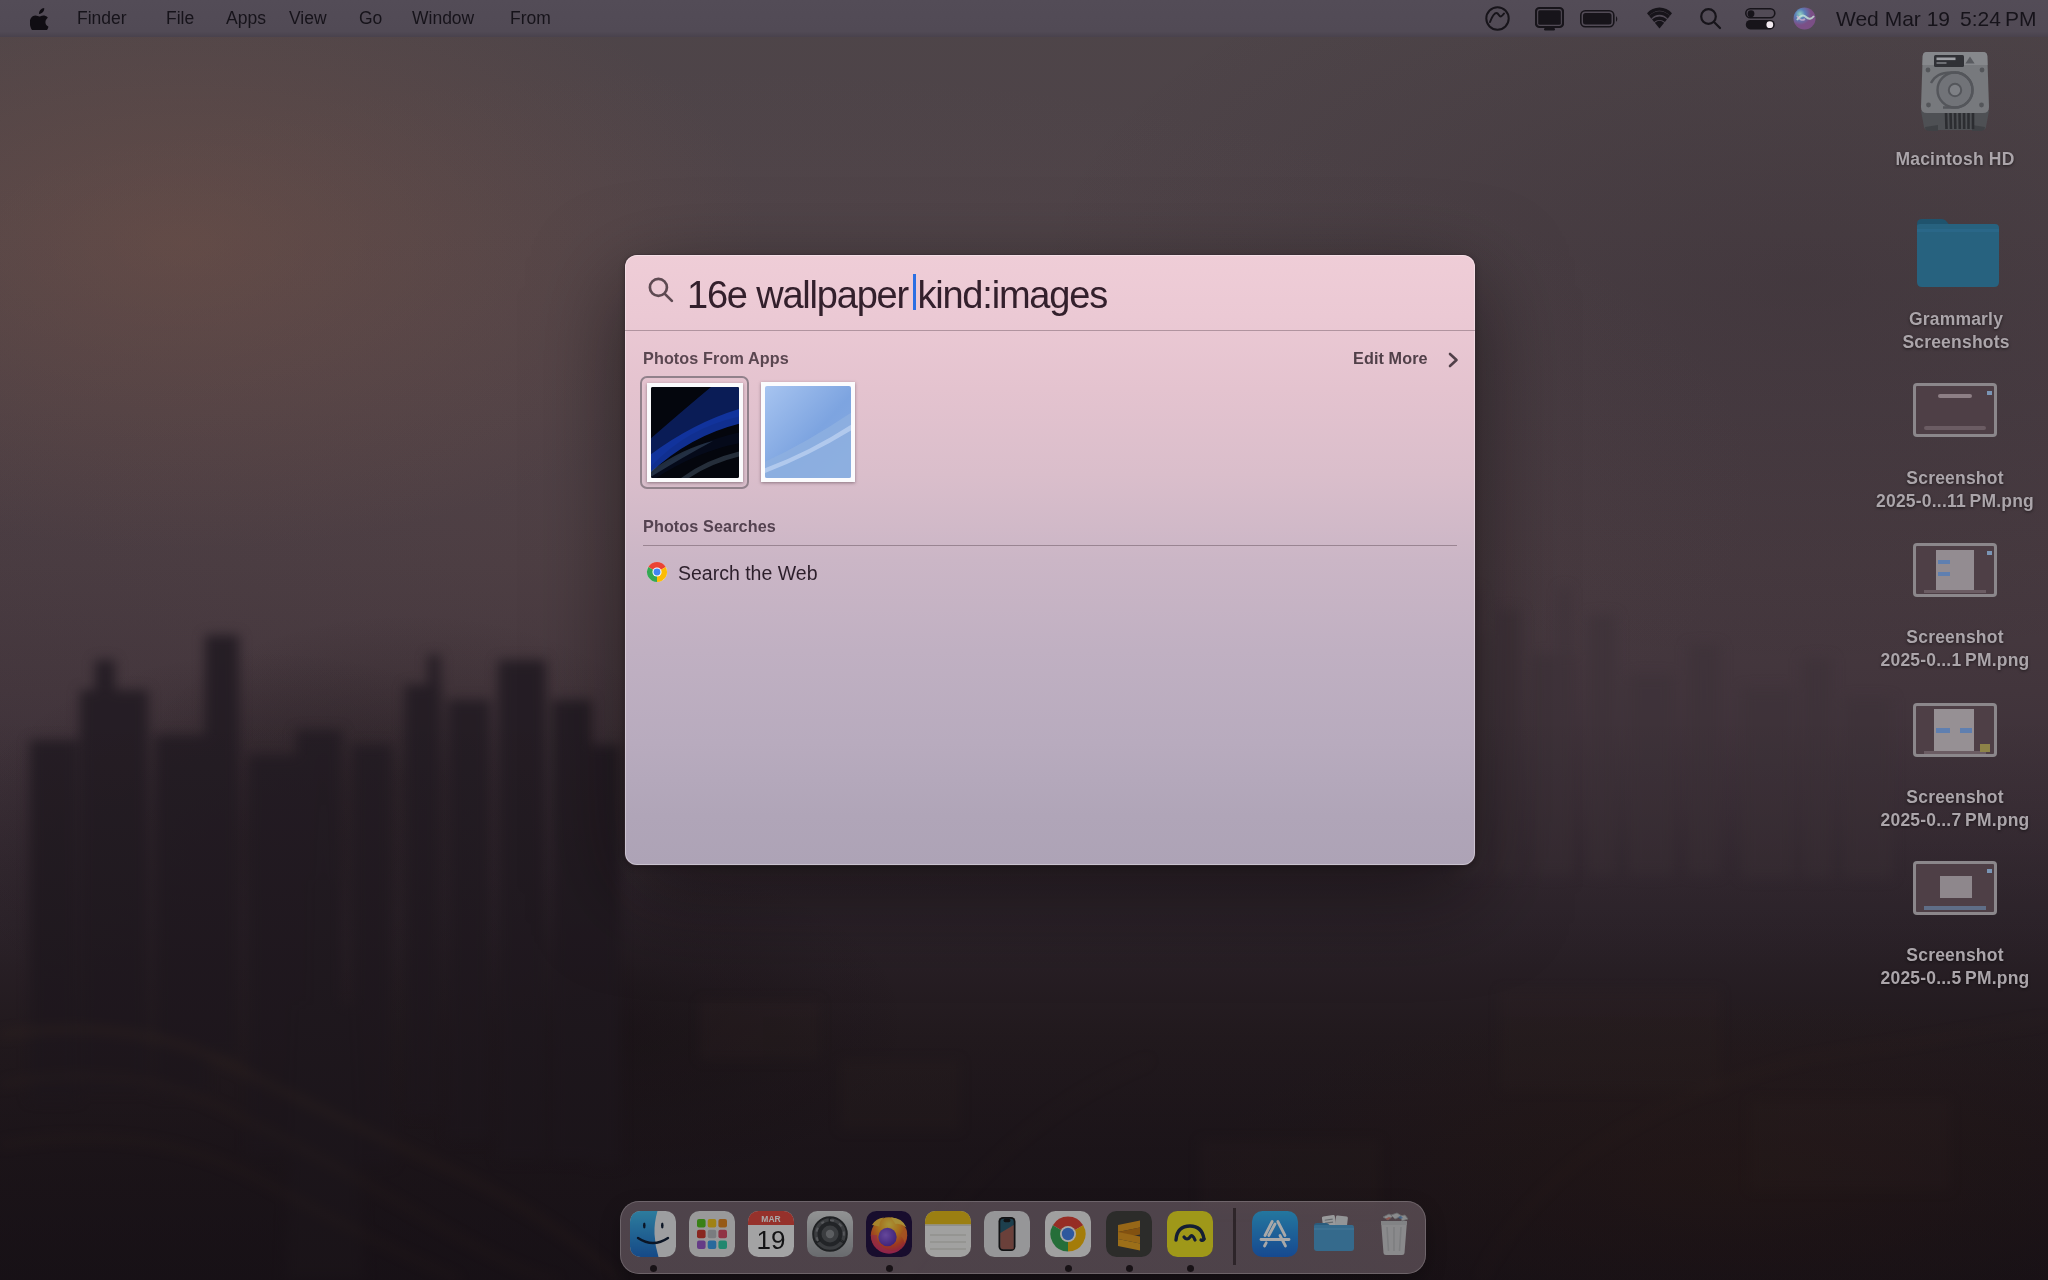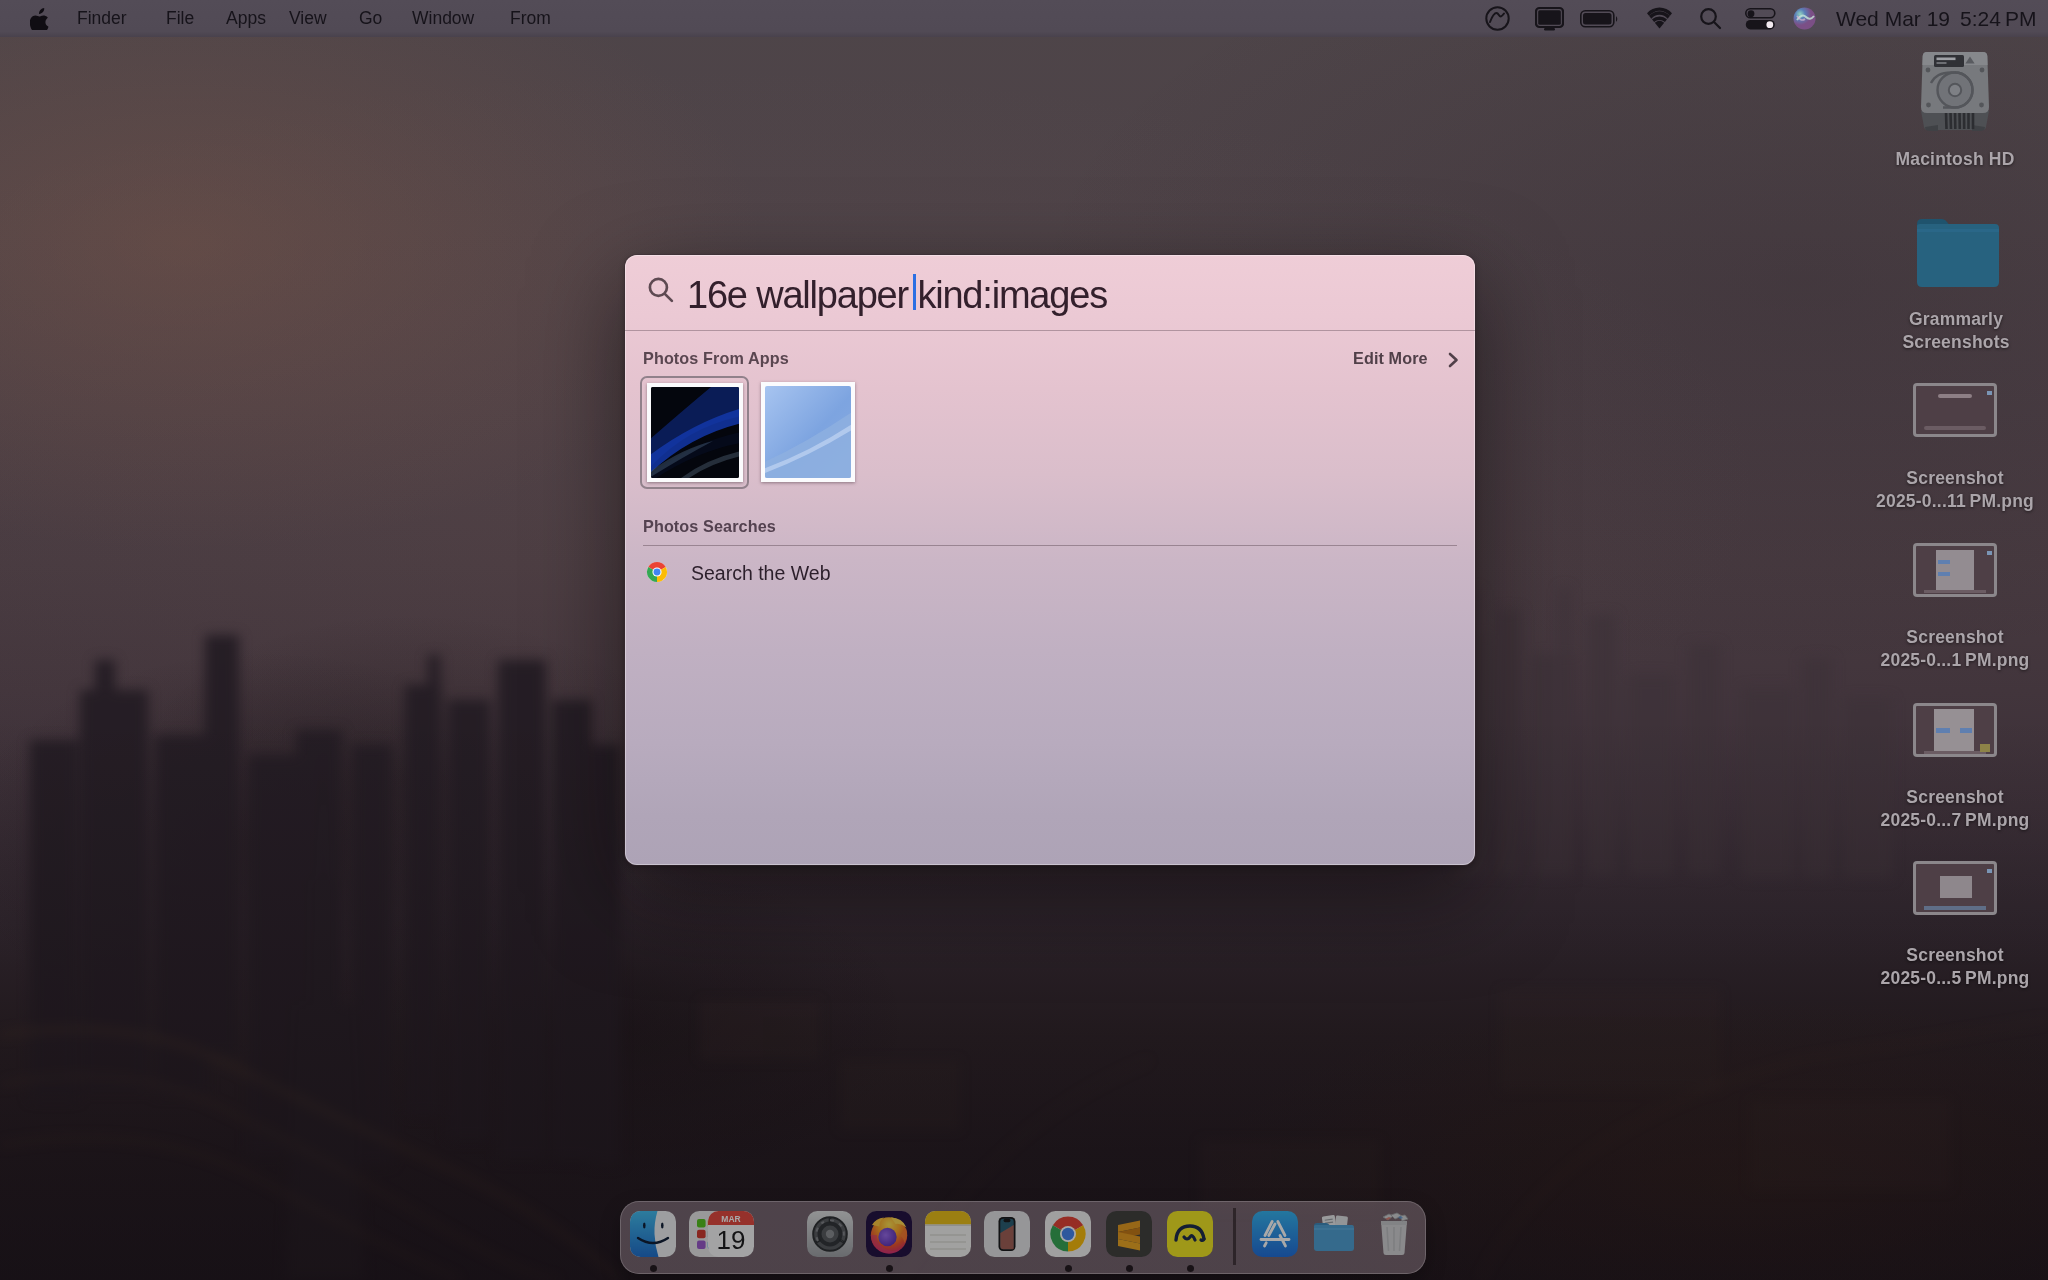--- a/index.html
+++ b/index.html
@@ -324,21 +324,21 @@
     <div class="abs" style="left:18px; top:290px; width:814px; height:1px; background:rgba(90,70,82,0.45);"></div>
 
     <svg class="abs" style="left:21px; top:306px;" width="22" height="22" viewBox="0 0 48 48">
       <circle cx="24" cy="24" r="22" fill="#fff"></circle>
       <path d="M24 24 L4.95 13 A22 22 0 0 1 43.05 13 Z" fill="#ea4335"></path>
       <path d="M24 24 L4.95 13 A22 22 0 0 0 24 46 Z" fill="#34a853"></path>
       <path d="M24 24 L24 46 A22 22 0 0 0 43.05 13 Z" fill="#fbbc05"></path>
       <circle cx="24" cy="24" r="10" fill="#fff"></circle>
       <circle cx="24" cy="24" r="7.6" fill="#4285f4"></circle>
     </svg>
-    <div class="abs" style="left:66px; top:307px; font-size:19.5px; color:#2c1f2b;">Search the Web</div>
+    <div class="abs" style="left:53px; top:307px; font-size:19.5px; color:#2c1f2b;">Search the Web</div>
   </div>
 
   <div id="dock"></div>
   <div id="dockicons" style="filter:brightness(0.66) saturate(0.95);">
 
     <div class="dicon" style="left:630px;">
       <svg width="46" height="46" viewBox="0 0 46 46">
         <defs>
           <linearGradient id="fnl" x1="0" y1="0" x2="0" y2="1">
             <stop offset="0%" stop-color="#3fbdf2"></stop>
@@ -366,21 +366,21 @@
         <rect x="29.4" y="8" width="8.6" height="8.6" rx="2" fill="#e8871e"></rect>
         <rect x="8" y="18.7" width="8.6" height="8.6" rx="2" fill="#d63a2f"></rect>
         <rect x="18.7" y="18.7" width="8.6" height="8.6" rx="2" fill="#b9bcc0"></rect>
         <rect x="29.4" y="18.7" width="8.6" height="8.6" rx="2" fill="#e04a66"></rect>
         <rect x="8" y="29.4" width="8.6" height="8.6" rx="2" fill="#9b59d0"></rect>
         <rect x="18.7" y="29.4" width="8.6" height="8.6" rx="2" fill="#3aa0f2"></rect>
         <rect x="29.4" y="29.4" width="8.6" height="8.6" rx="2" fill="#2ecfa8"></rect>
       </svg>
     </div>
 
-    <div class="dicon" style="left:708px;">
+    <div class="dicon" style="left:748px;">
       <svg width="46" height="46" viewBox="0 0 46 46">
         <defs>
           <clipPath id="calc">
             <rect width="46" height="46" rx="10.5"></rect>
           </clipPath>
         </defs>
         <g clip-path="url(#calc)">
           <rect width="46" height="46" fill="#f7f7f8"></rect>
           <rect width="46" height="14" fill="#e9493f"></rect>
           <text x="23" y="10.5" text-anchor="middle" font-family="Liberation Sans, sans-serif" font-size="8.5" font-weight="700" fill="#fff">MAR</text>

